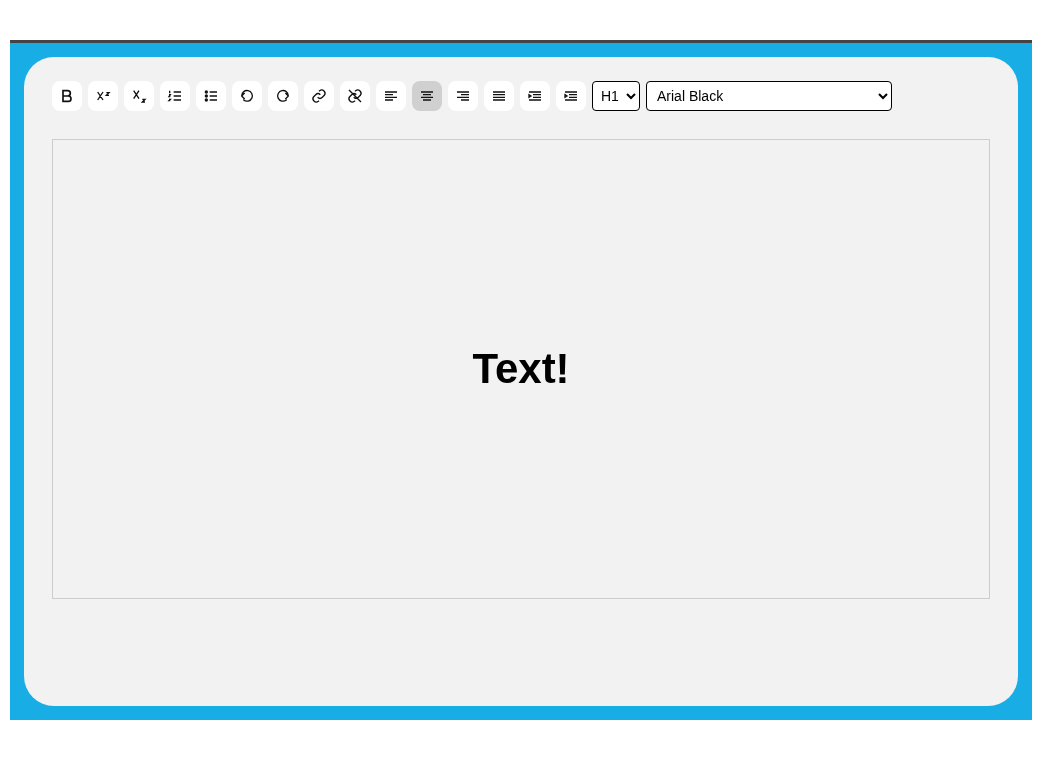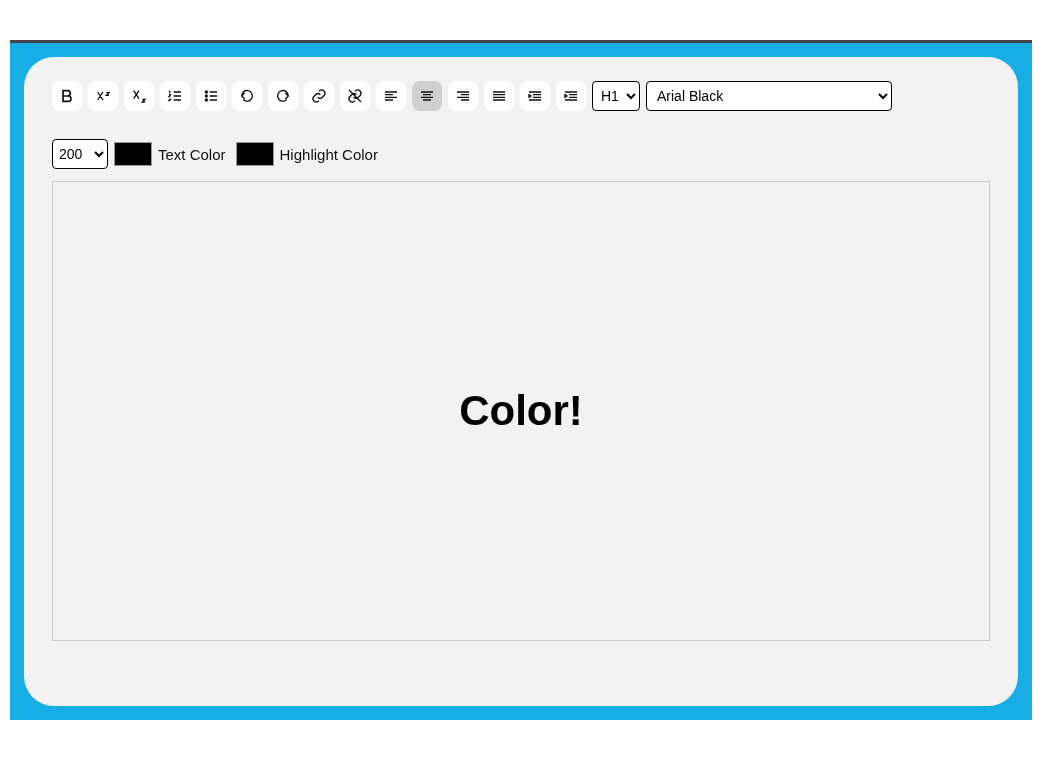--- a/index.html
+++ b/index.html
@@ -221,31 +221,20 @@
 
         <select class="heading-select">
           <option>H1</option>
         </select>
 
         <select class="font-select">
           <option>Arial Black</option>
         </select>
       </div>
 
-      <div class="row2">
-        <select class="size-select">
-          <option>200</option>
-        </select>
-
-        <span class="color-swatch" style="background:#000"></span>
-        <span class="color-label">Text Color</span>
-
-        <span class="color-swatch" style="background:#000"></span>
-        <span class="color-label">Highlight Color</span>
-      </div>
 
       <div class="editor-area">
-        <div class="editor-content">Color!</div>
+        <div class="editor-content">Text!</div>
       </div>
 
     </div>
   </div>
 </div>
 
 </body></html>

